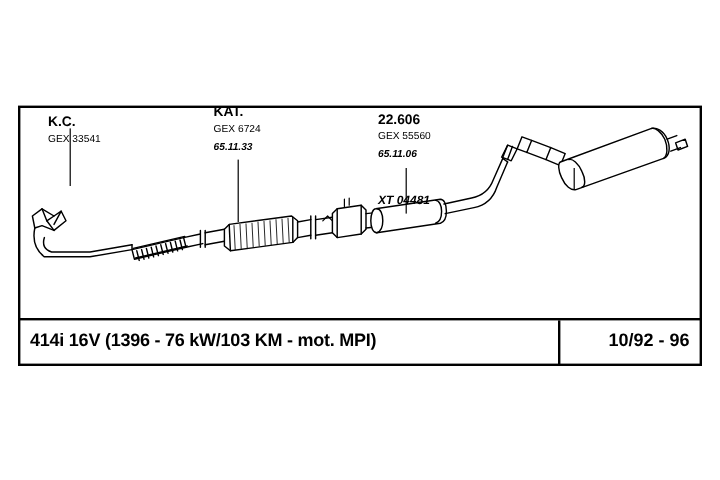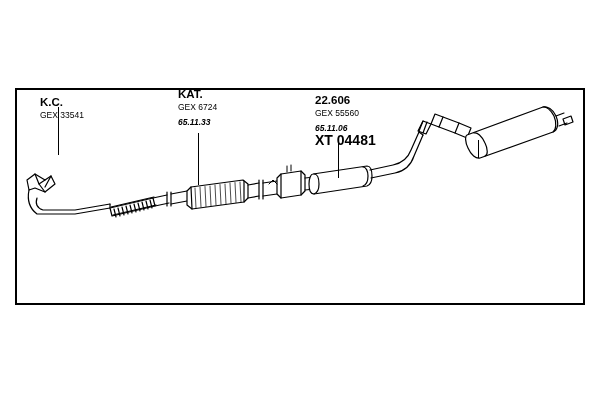--- a/index.html
+++ b/index.html
@@ -84,23 +84,25 @@
     line-height: 12px;
   }
   .part-num {
     font-size: 8.5px;
     font-style: italic;
     line-height: 13px;
     margin-top: 3px;
     font-weight: bold;
   }
   .part-xt {
-    font-size: 14px;
+    font-size: 10px;
+    font-style: italic;
     font-weight: bold;
     line-height: 11px;
+    margin-top: 27px;
   }
   .leader {
     position: absolute;
     background: #000;
     width: 1px;
   }
   svg.drawing {
     position: absolute;
     left: 15px;
     top: 88px;
@@ -210,14 +212,19 @@
   </div>
 
   <div class="part-label" style="left:315px; top:94px;">
     <div class="part-title">22.606</div>
     <div class="part-code">GEX 55560</div>
     <div class="part-num">65.11.06</div>
     <div class="part-xt">XT 04481</div>
   </div>
 
 
+  <div class="caption-bar">
+    <div class="caption-text">414i 16V (1396 - 76 kW/103 KM - mot. MPI)</div>
+    <div class="caption-divider"></div>
+    <div class="caption-date">10/92 - 96</div>
+  </div>
 
 </div>
 
 </body></html>

